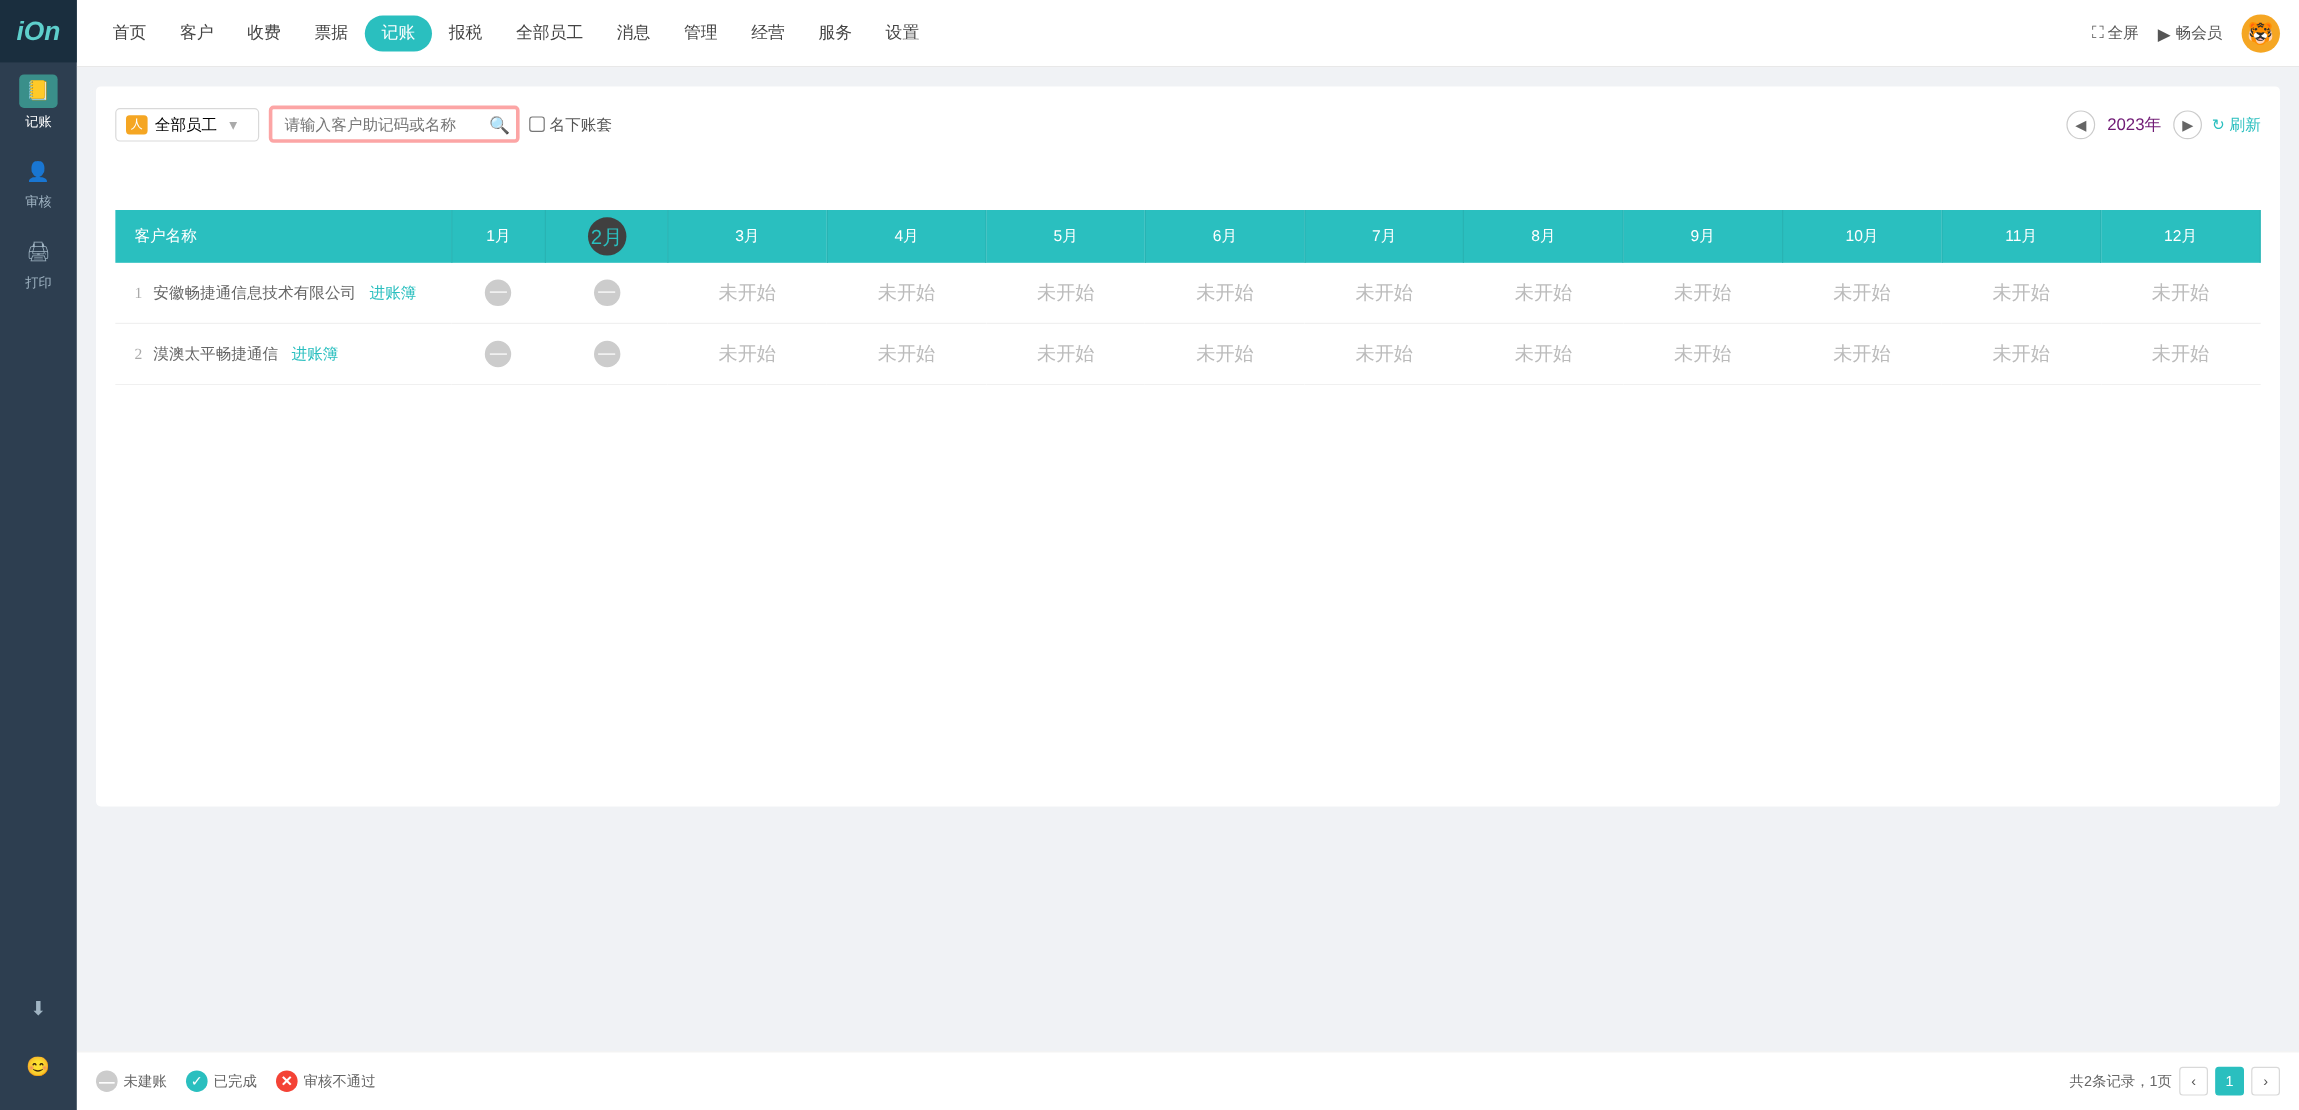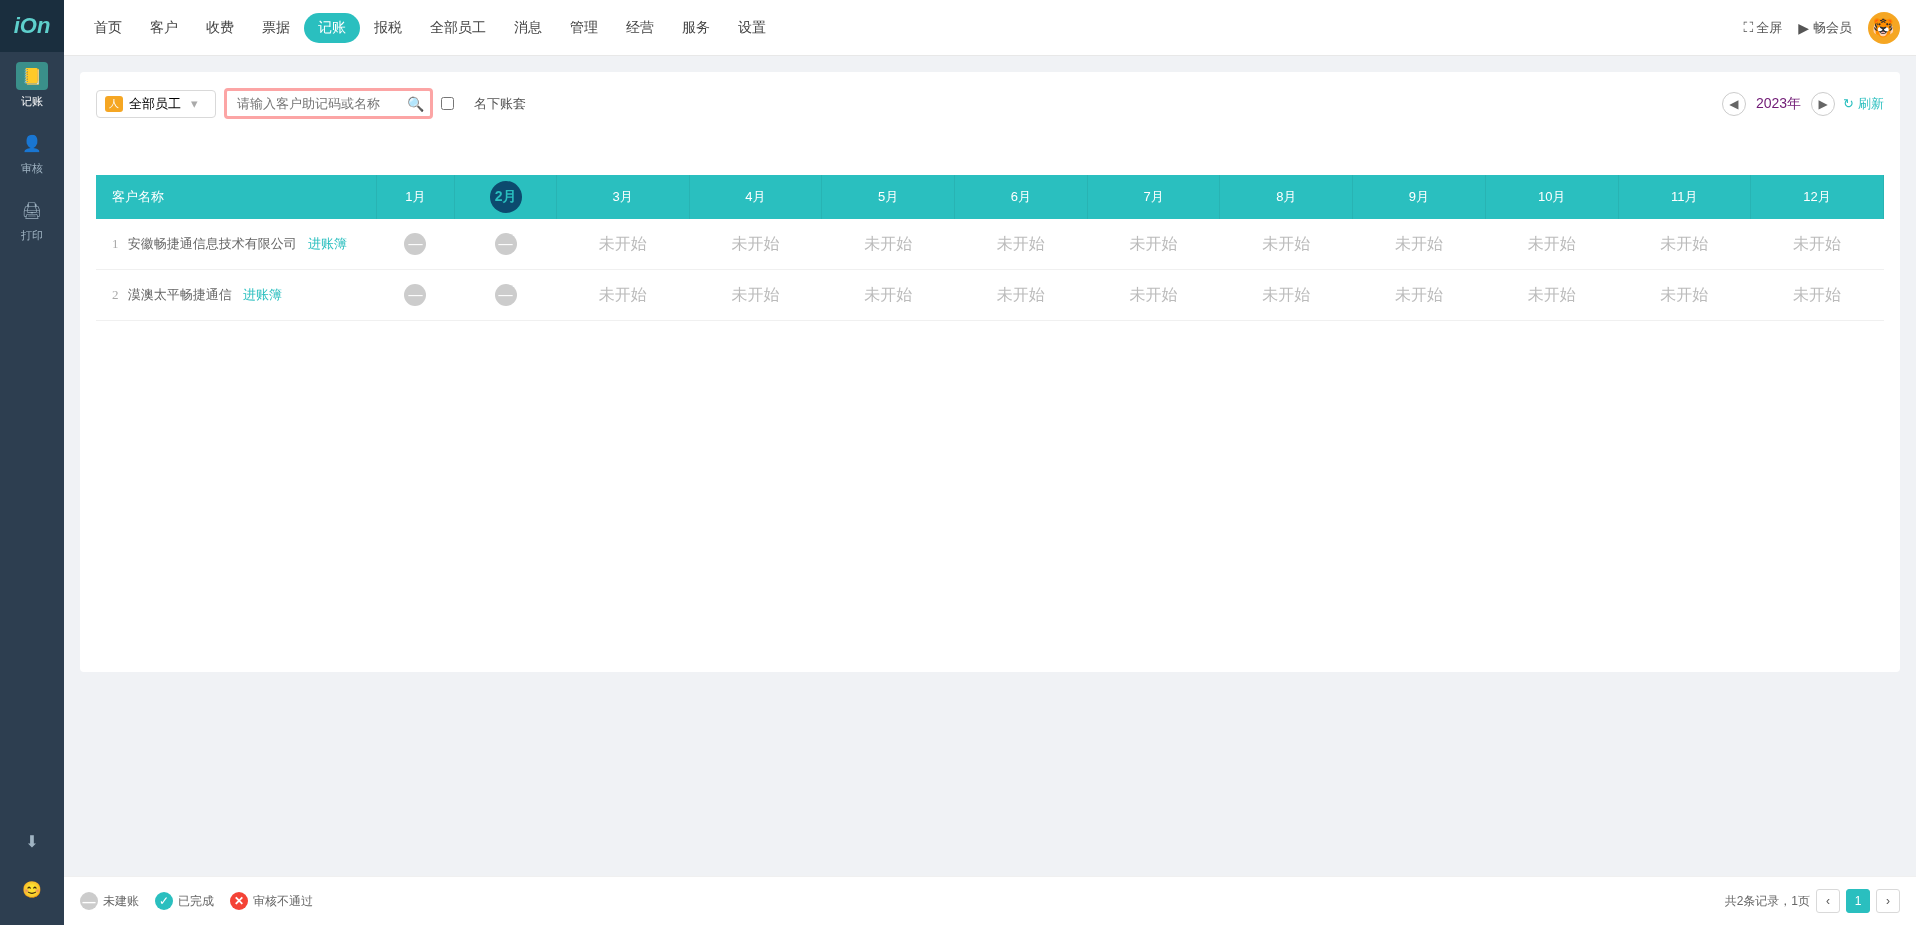--- a/index.html
+++ b/index.html
@@ -176,21 +176,21 @@
     .search-icon-btn {
       position: absolute;
       right: 8px;
       color: #aaa;
       cursor: pointer;
       font-size: 14px;
     }
     .checkbox-label {
       display: flex;
       align-items: center;
-      gap: 20px;
+      gap: 4px;
       font-size: 13px;
       color: #555;
       cursor: pointer;
     }
     .year-nav {
       display: flex;
       align-items: center;
       gap: 10px;
       margin-left: auto;
       font-size: 14px;
@@ -236,27 +236,27 @@
       border-right: 1px solid #28b3b3;
     }
     .account-table thead tr th:first-child {
       text-align: left;
       padding-left: 16px;
     }
     .month-circle-white {
       width: 32px;
       height: 32px;
       border-radius: 50%;
-      background: #0c4a6e;
+      background: #404040;
       color: #2abfbf;
       display: flex;
       align-items: center;
       justify-content: center;
-      font-weight: bold;
-      font-size: 14px;
+      font-weight: normal;
+      font-size: 17px;
       margin: 0 auto;
     }
 
     .account-table tbody tr {
       border-bottom: 1px solid #f0f0f0;
     }
     .account-table tbody td {
       padding: 14px 8px;
       text-align: center;
       color: #666;

